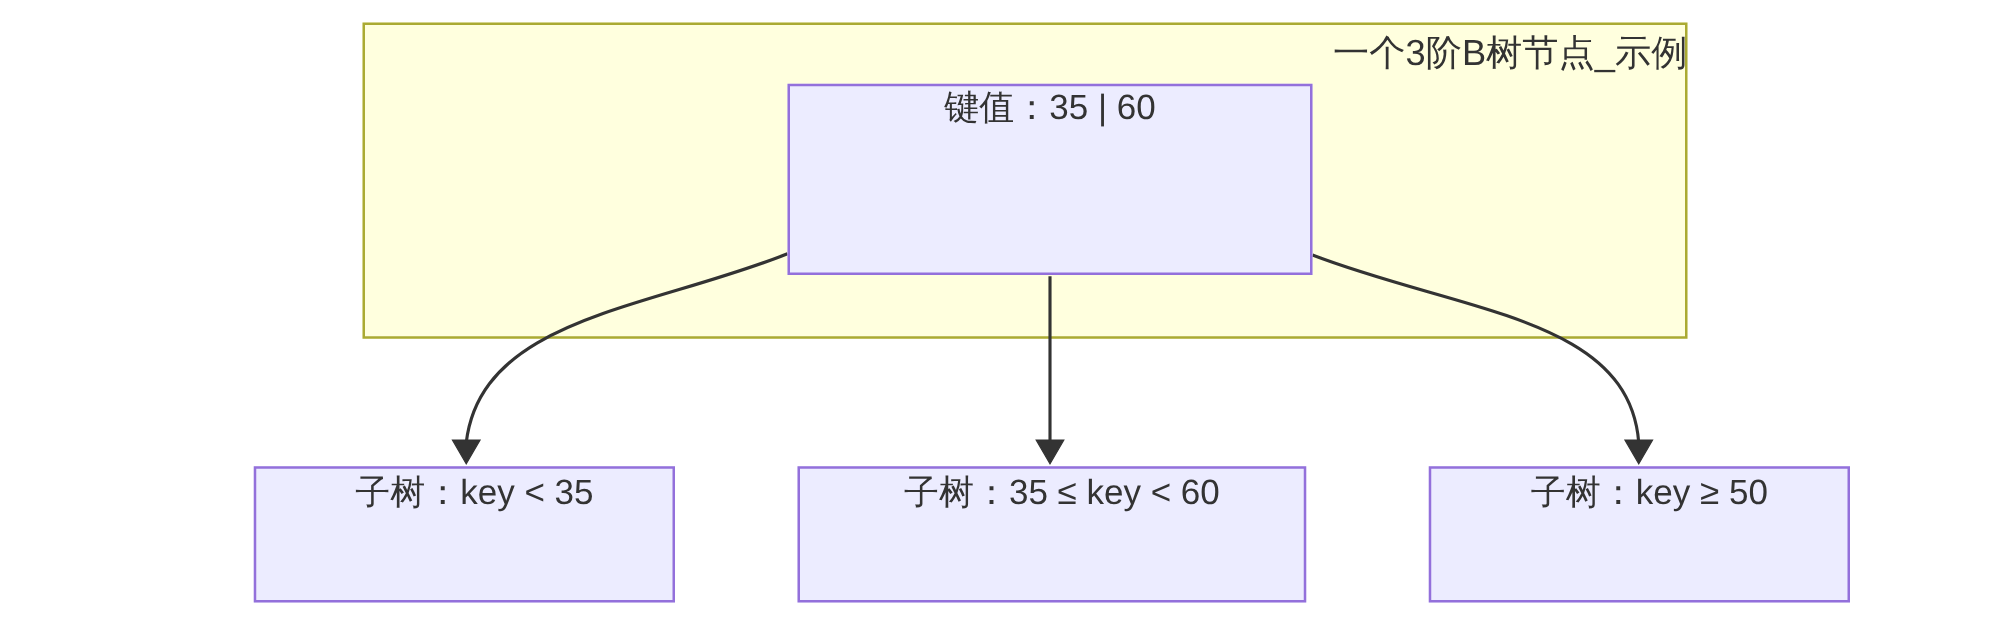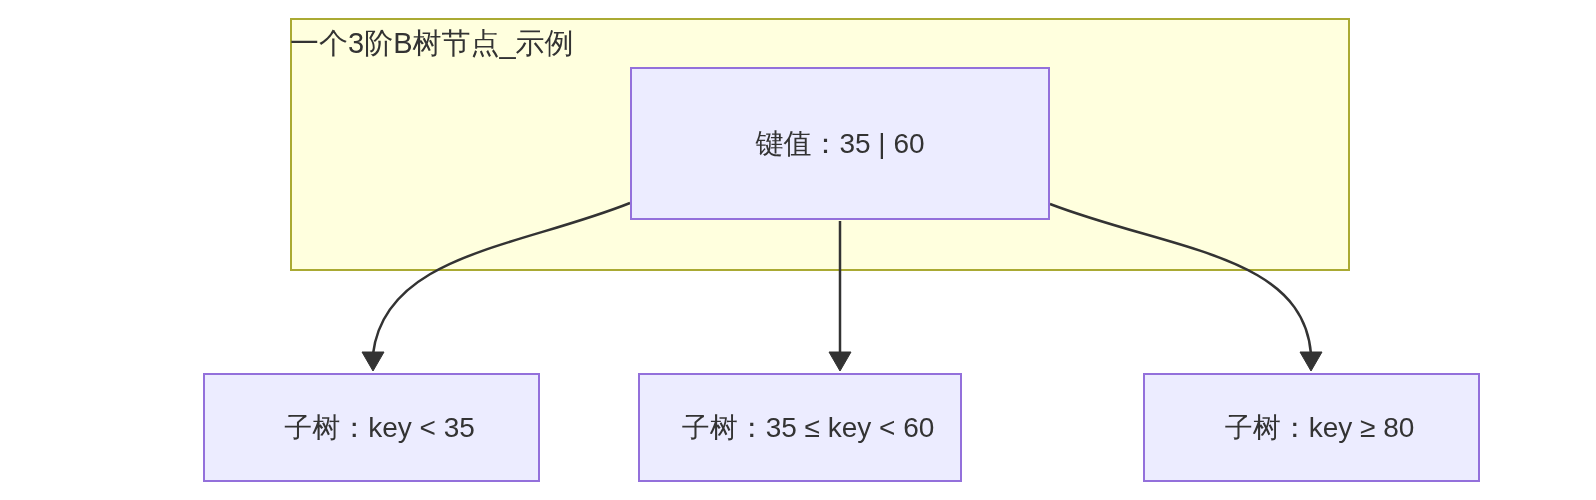--- a/index.html
+++ b/index.html
@@ -24,21 +24,21 @@
     background: var(--subgraph_fill, #ffffde);
     border: 2px solid var(--subgraph_stroke, #aaaa33);
     box-sizing: border-box;
     z-index: 1;
   }
   .subgraph-title {
     position: absolute;
     left: 290px;
     top: 27px;
     width: 1060px;
-    text-align: left;
+    text-align: right;
     font-size: 29px;
     line-height: 32px;
     color: var(--text_color, #333333);
     z-index: 2;
   }
   .edges {
     position: absolute;
     left: 0;
     top: 0;
     width: 1596px;
@@ -56,37 +56,37 @@
     stroke: var(--edge_color, #333333);
   }
   .node {
     position: absolute;
     background: var(--node_fill, #ECECFF);
     border: 2px solid var(--node_stroke, #9370DB);
     box-sizing: border-box;
     display: flex;
     flex-direction: column;
     align-items: center;
-    justify-content: center;
+    justify-content: flex-start;
     color: var(--text_color, #333333);
     font-size: 28px;
     z-index: 4;
     text-align: center;
   }
   .node-root {
     left: 630px;
     top: 67px;
     width: 420px;
     height: 153px;
     gap: 14px;
   }
   .node-root .node-line { line-height: 34px; }
   .node-child { top: 373px; height: 109px; padding-left: 16px; }
   .node-child-left   { left: 203px;  width: 337px; }
-  .node-child-middle { left: 638px;  width: 324px; }
+  .node-child-middle { left: 638px;  width: 407px; }
   .node-child-right  { left: 1143px; width: 337px; }
 </style>
 </head>
 <body>
 
 <div class="canvas">
 
   <div class="subgraph"></div>
 
   <div class="subgraph-title">一个3阶B树节点_示例</div>
@@ -106,16 +106,16 @@
 
   <div class="node node-child node-child-left">
     <div>子树：key &lt; 35</div>
   </div>
 
   <div class="node node-child node-child-middle">
     <div>子树：35 ≤ key &lt; 60</div>
   </div>
 
   <div class="node node-child node-child-right">
-    <div>子树：key ≥ 80</div>
+    <div>子树：key ≥ 50</div>
   </div>
 
 </div>
 
 </body></html>

